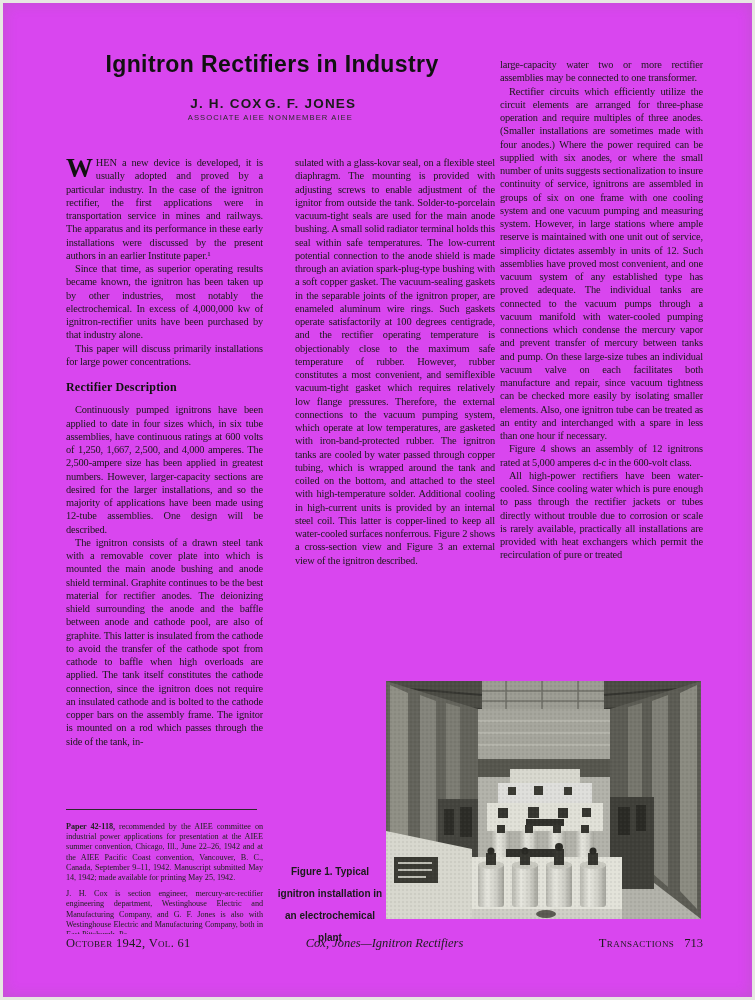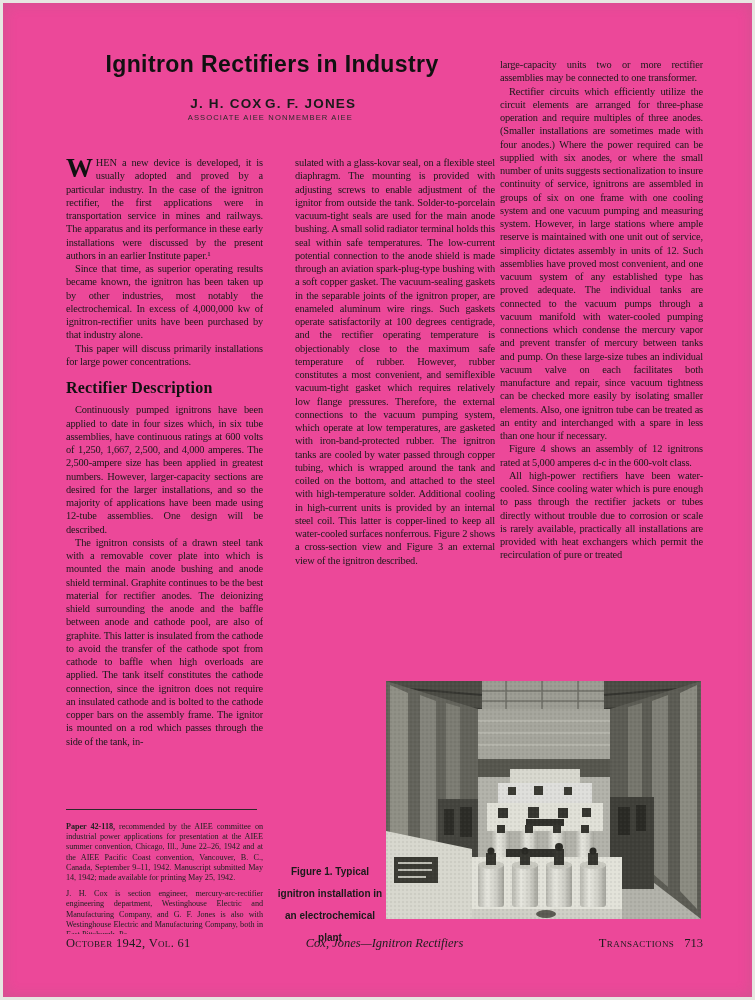--- a/index.html
+++ b/index.html
@@ -6,21 +6,21 @@
   body{
     width:755px;height:1000px;
     background:#e7e7e2;
     font-family:"Liberation Serif", serif;
     color:#1c1c1c;
     position:relative;
     overflow:hidden;
   }
   .page{
     position:absolute;left:3px;top:3px;right:3px;bottom:3px;
-    background:#ec4899;
+    background:#d946ef;
     box-shadow:inset 0 0 14px rgba(120,120,110,.25);
   }
   
   .header{position:absolute;left:60px;top:46px;width:418px;text-align:center;}
   .title{
     font-family:"Liberation Sans", sans-serif;
     font-weight:700;font-size:23px;line-height:30px;
     letter-spacing:.4px;color:#111;
   }
   .authors{display:flex;justify-content:center;margin-top:17px;}
@@ -48,21 +48,21 @@
   .col2{left:292px;top:153px;width:200px;height:514px;}
   .col3{left:497px;top:55px;width:203px;height:620px;}
   .dropcap{
     float:left;
     font-weight:700;
     font-size:27px;line-height:23px;
     padding:1px 3px 0 0;
     color:#111;
   }
   .section-heading{
-    font-weight:700;font-size:16px;letter-spacing:.2px;
+    font-weight:700;font-size:12px;letter-spacing:.2px;
     margin:13px 0 9px 0 !important;
     text-align:left;color:#111;
   }
   
   .fn-rule{position:absolute;left:63px;top:806px;width:191px;height:1px;background:#2a2a2a;}
   .footnote{
     position:absolute;left:63px;top:813px;width:197px;height:118px;
     font-size:8.2px;line-height:10.2px;letter-spacing:-0.05px;
     text-align:justify;color:#222;overflow:hidden;
   }
@@ -124,21 +124,21 @@
   <div class="footnote">
     <p><span class="fn-lead">Paper 42-118,</span><span> recommended by the AIEE committee on industrial power applications for presentation at the AIEE summer convention, Chicago, Ill., June 22–26, 1942 and at the AIEE Pacific Coast convention, Vancouver, B. C., Canada, September 9–11, 1942. Manuscript submitted May 14, 1942; made available for printing May 25, 1942.</span></p>
     <p>J. H. Cox is section engineer, mercury-arc-rectifier engineering department, Westinghouse Electric and Manufacturing Company, and G. F. Jones is also with Westinghouse Electric and Manufacturing Company, both in East Pittsburgh, Pa.</p>
   </div>
 
   <div class="col col2">
     <p>sulated with a glass-kovar seal, on a flexible steel diaphragm. The mounting is provided with adjusting screws to enable adjustment of the ignitor from outside the tank. Solder-to-porcelain vacuum-tight seals are used for the main anode bushing. A small solid radiator terminal holds this seal within safe temperatures. The low-current potential connection to the anode shield is made through an aviation spark-plug-type bushing with a soft copper gasket. The vacuum-sealing gaskets in the separable joints of the ignitron proper, are enameled aluminum wire rings. Such gaskets operate satisfactorily at 100 degrees centigrade, and the rectifier operating temperature is objectionably close to the maximum safe temperature of rubber. However, rubber constitutes a most convenient, and semiflexible vacuum-tight gasket which requires relatively low flange pressures. Therefore, the external connections to the vacuum pumping system, which operate at low temperatures, are gasketed with iron-band-protected rubber. The ignitron tanks are cooled by water passed through copper tubing, which is wrapped around the tank and coiled on the bottom, and attached to the steel with high-temperature solder. Additional cooling in high-current units is provided by an internal steel coil. This latter is copper-lined to keep all water-cooled surfaces nonferrous. Figure 2 shows a cross-section view and Figure 3 an external view of the ignitron described.</p>
   </div>
 
   <div class="col col3">
-    <p>large-capacity units two or more rectifier assemblies may be connected to one transformer.</p>
+    <p>large-capacity water two or more rectifier assemblies may be connected to one transformer.</p>
     <p class="indent">Rectifier circuits which efficiently utilize the circuit elements are arranged for three-phase operation and require multiples of three anodes. (Smaller installations are sometimes made with four anodes.) Where the power required can be supplied with six anodes, or where the small number of units suggests sectionalization to insure continuity of service, ignitrons are assembled in groups of six on one frame with one cooling system and one vacuum pumping and measuring system. However, in large stations where ample reserve is maintained with one unit out of service, simplicity dictates assembly in units of 12. Such assemblies have proved most convenient, and one vacuum system of any established type has proved adequate. The individual tanks are connected to the vacuum pumps through a vacuum manifold with water-cooled pumping connections which condense the mercury vapor and prevent transfer of mercury between tanks and pump. On these large-size tubes an individual vacuum valve on each facilitates both manufacture and repair, since vacuum tightness can be checked more easily by isolating smaller elements. Also, one ignitron tube can be treated as an entity and interchanged with a spare in less than one hour if necessary.</p>
     <p class="indent">Figure 4 shows an assembly of 12 ignitrons rated at 5,000 amperes d-c in the 600-volt class.</p>
     <p class="indent">All high-power rectifiers have been water-cooled. Since cooling water which is pure enough to pass through the rectifier jackets or tubes directly without trouble due to corrosion or scale is rarely available, practically all installations are provided with heat exchangers which permit the recirculation of pure or treated</p>
   </div>
 
   <div class="figure-photo">
     <svg width="315" height="238" viewBox="0 0 315 238" xmlns="http://www.w3.org/2000/svg" preserveAspectRatio="none">
       <defs>
         <linearGradient id="cyl" x1="0" y1="0" x2="1" y2="0">
           <stop offset="0" stop-color="#b6b6ae"></stop>

